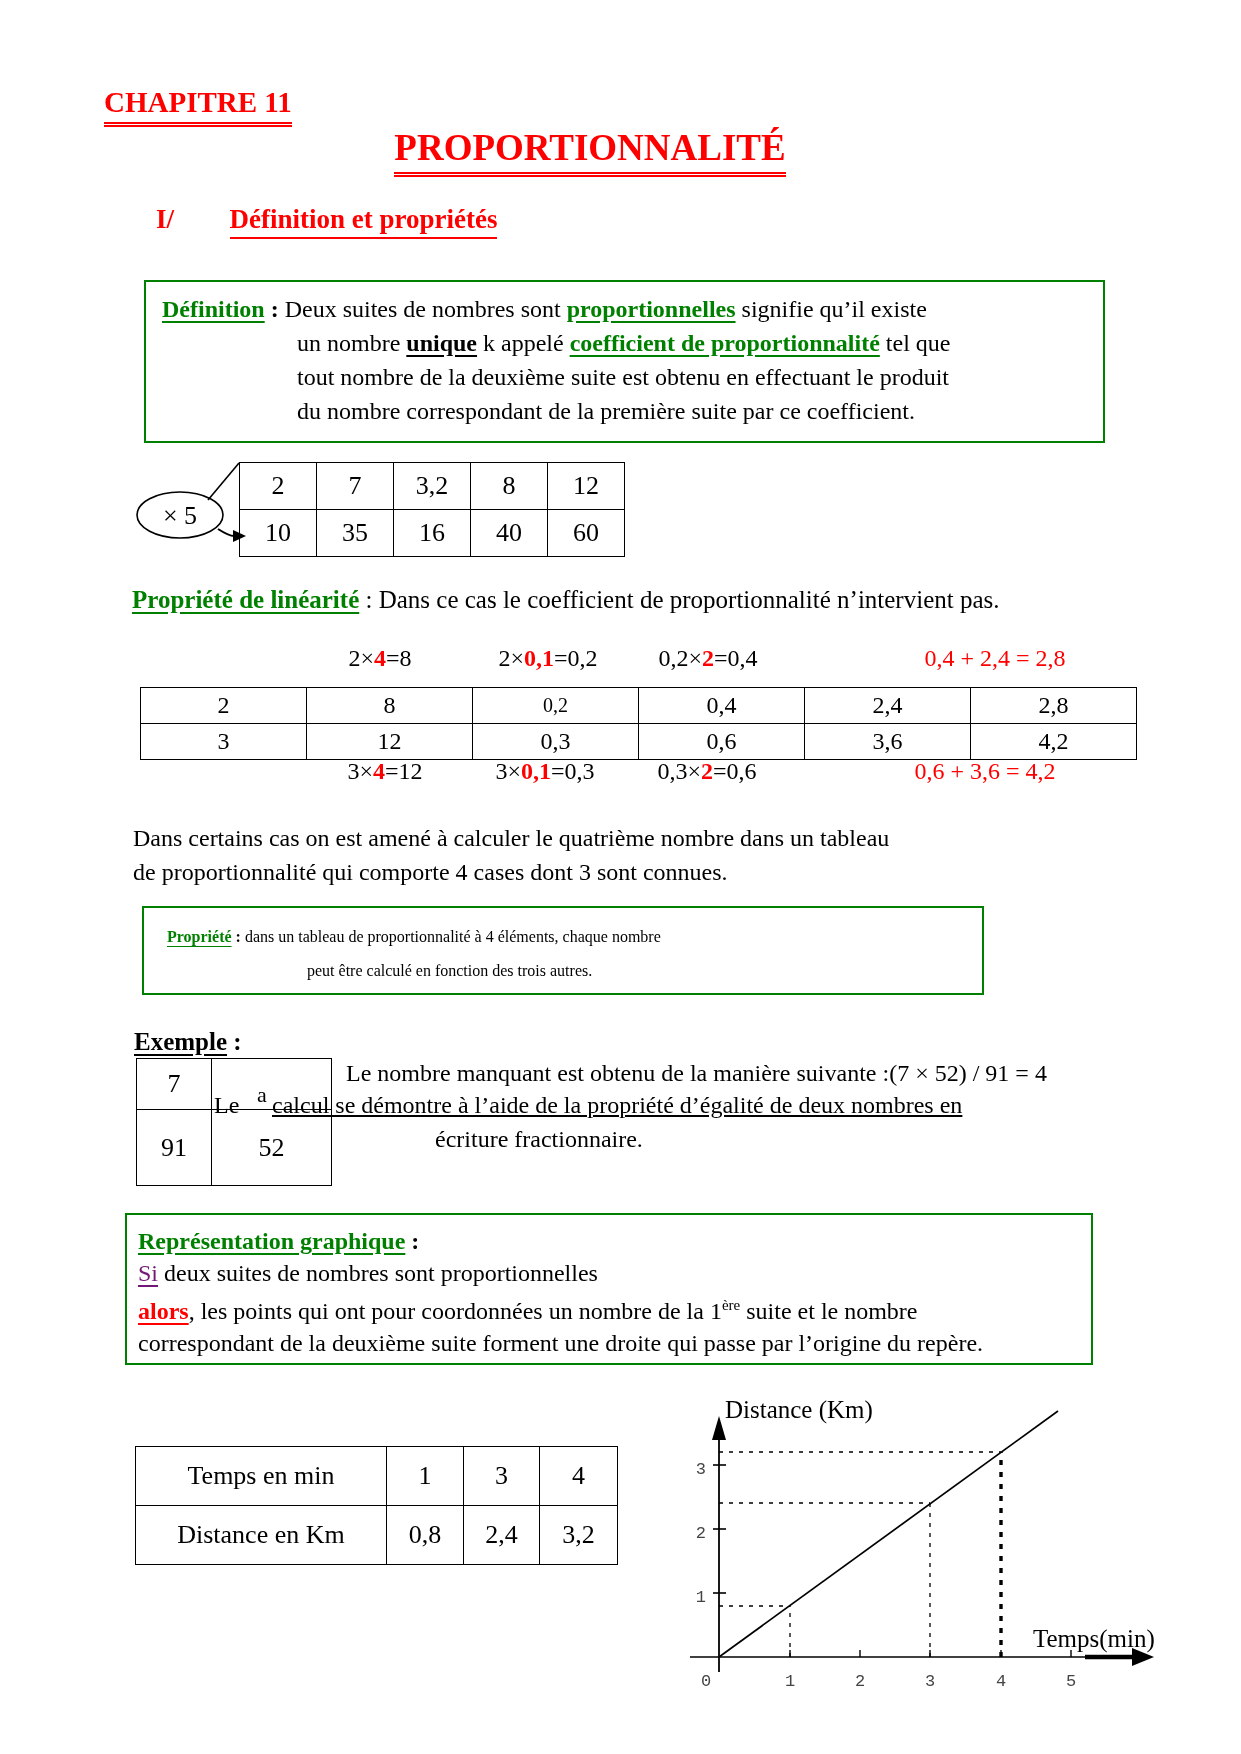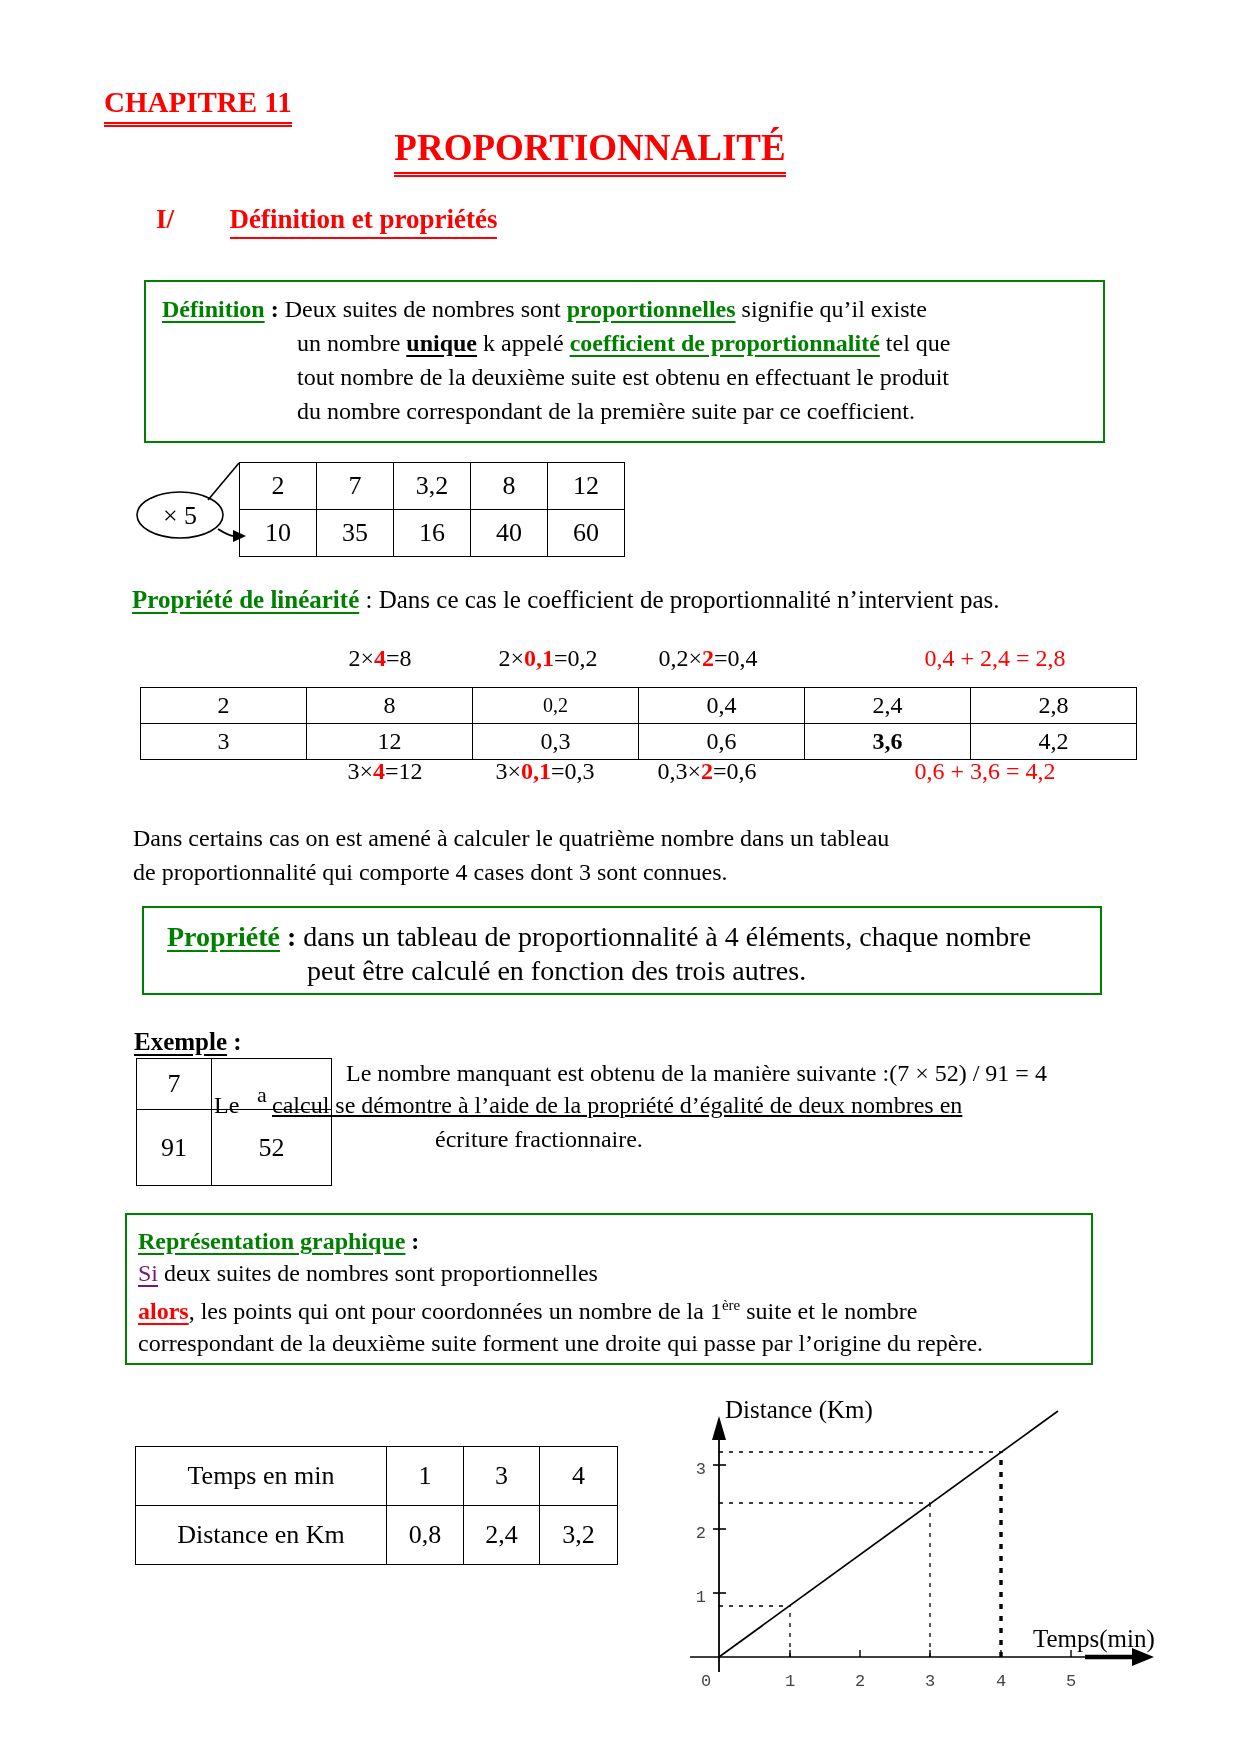--- a/index.html
+++ b/index.html
@@ -96,37 +96,37 @@
       <td style="width:163px;font-size:20px;">0,2</td>
       <td style="width:163px;font-size:24px;">0,4</td>
       <td style="width:163px;font-size:24px;">2,4</td>
       <td style="width:163px;font-size:24px;margin-top:20px;">2,8</td>
     </tr>
     <tr>
       <td style="height:33px;font-size:24px;">3</td>
       <td style="font-size:24px;">12</td>
       <td style="font-size:24px;">0,3</td>
       <td style="font-size:24px;">0,6</td>
-      <td style="font-size:24px;font-weight:bold;">3,6</td>
+      <td style="font-size:24px;">3,6</td>
       <td style="font-size:24px;">4,2</td>
     </tr>
   </tbody>
     </table>
 
   <div class="eq" style="left:385px;top:758px;"><span>3×</span><span class="red b">4</span><span>=12</span></div>
   <div class="eq" style="left:545px;top:758px;"><span>3×</span><span class="red b">0,1</span><span>=0,3</span></div>
   <div class="eq" style="left:707px;top:758px;"><span>0,3×</span><span class="red b">2</span><span>=0,6</span></div>
   <div class="eq red" style="left:985px;top:758px;">0,6 + 3,6 = 4,2</div>
 
   <div class="abs" style="left:133px;top:821px;font-size:24px;line-height:34px;">
     <div class="line">Dans certains cas on est amené à calculer le quatrième nombre dans un tableau</div>
     <div class="line">de proportionnalité qui comporte 4 cases dont 3 sont connues.</div>
   </div>
 
-  <div class="abs gbox" style="left:142px;top:906px;width:960px;height:89px;padding:12px 0 0 23px;box-sizing:border-box;font-size:28px;line-height:34px;">
+  <div class="abs gbox" style="left:142px;top:906px;width:842px;height:89px;padding:12px 0 0 23px;box-sizing:border-box;font-size:16px;line-height:34px;">
     <div class="line">
       <span class="green b u">Propriété</span><span class="b"> : </span><span>dans un tableau de proportionnalité à 4 éléments, chaque nombre</span>
     </div>
     <div class="line" style="padding-left:140px;">peut être calculé en fonction des trois autres.</div>
   </div>
 
   <div class="abs" style="left:134px;top:1028px;font-size:25px;">
     <span class="b u">Exemple</span><span class="b"> :</span>
   </div>
 

